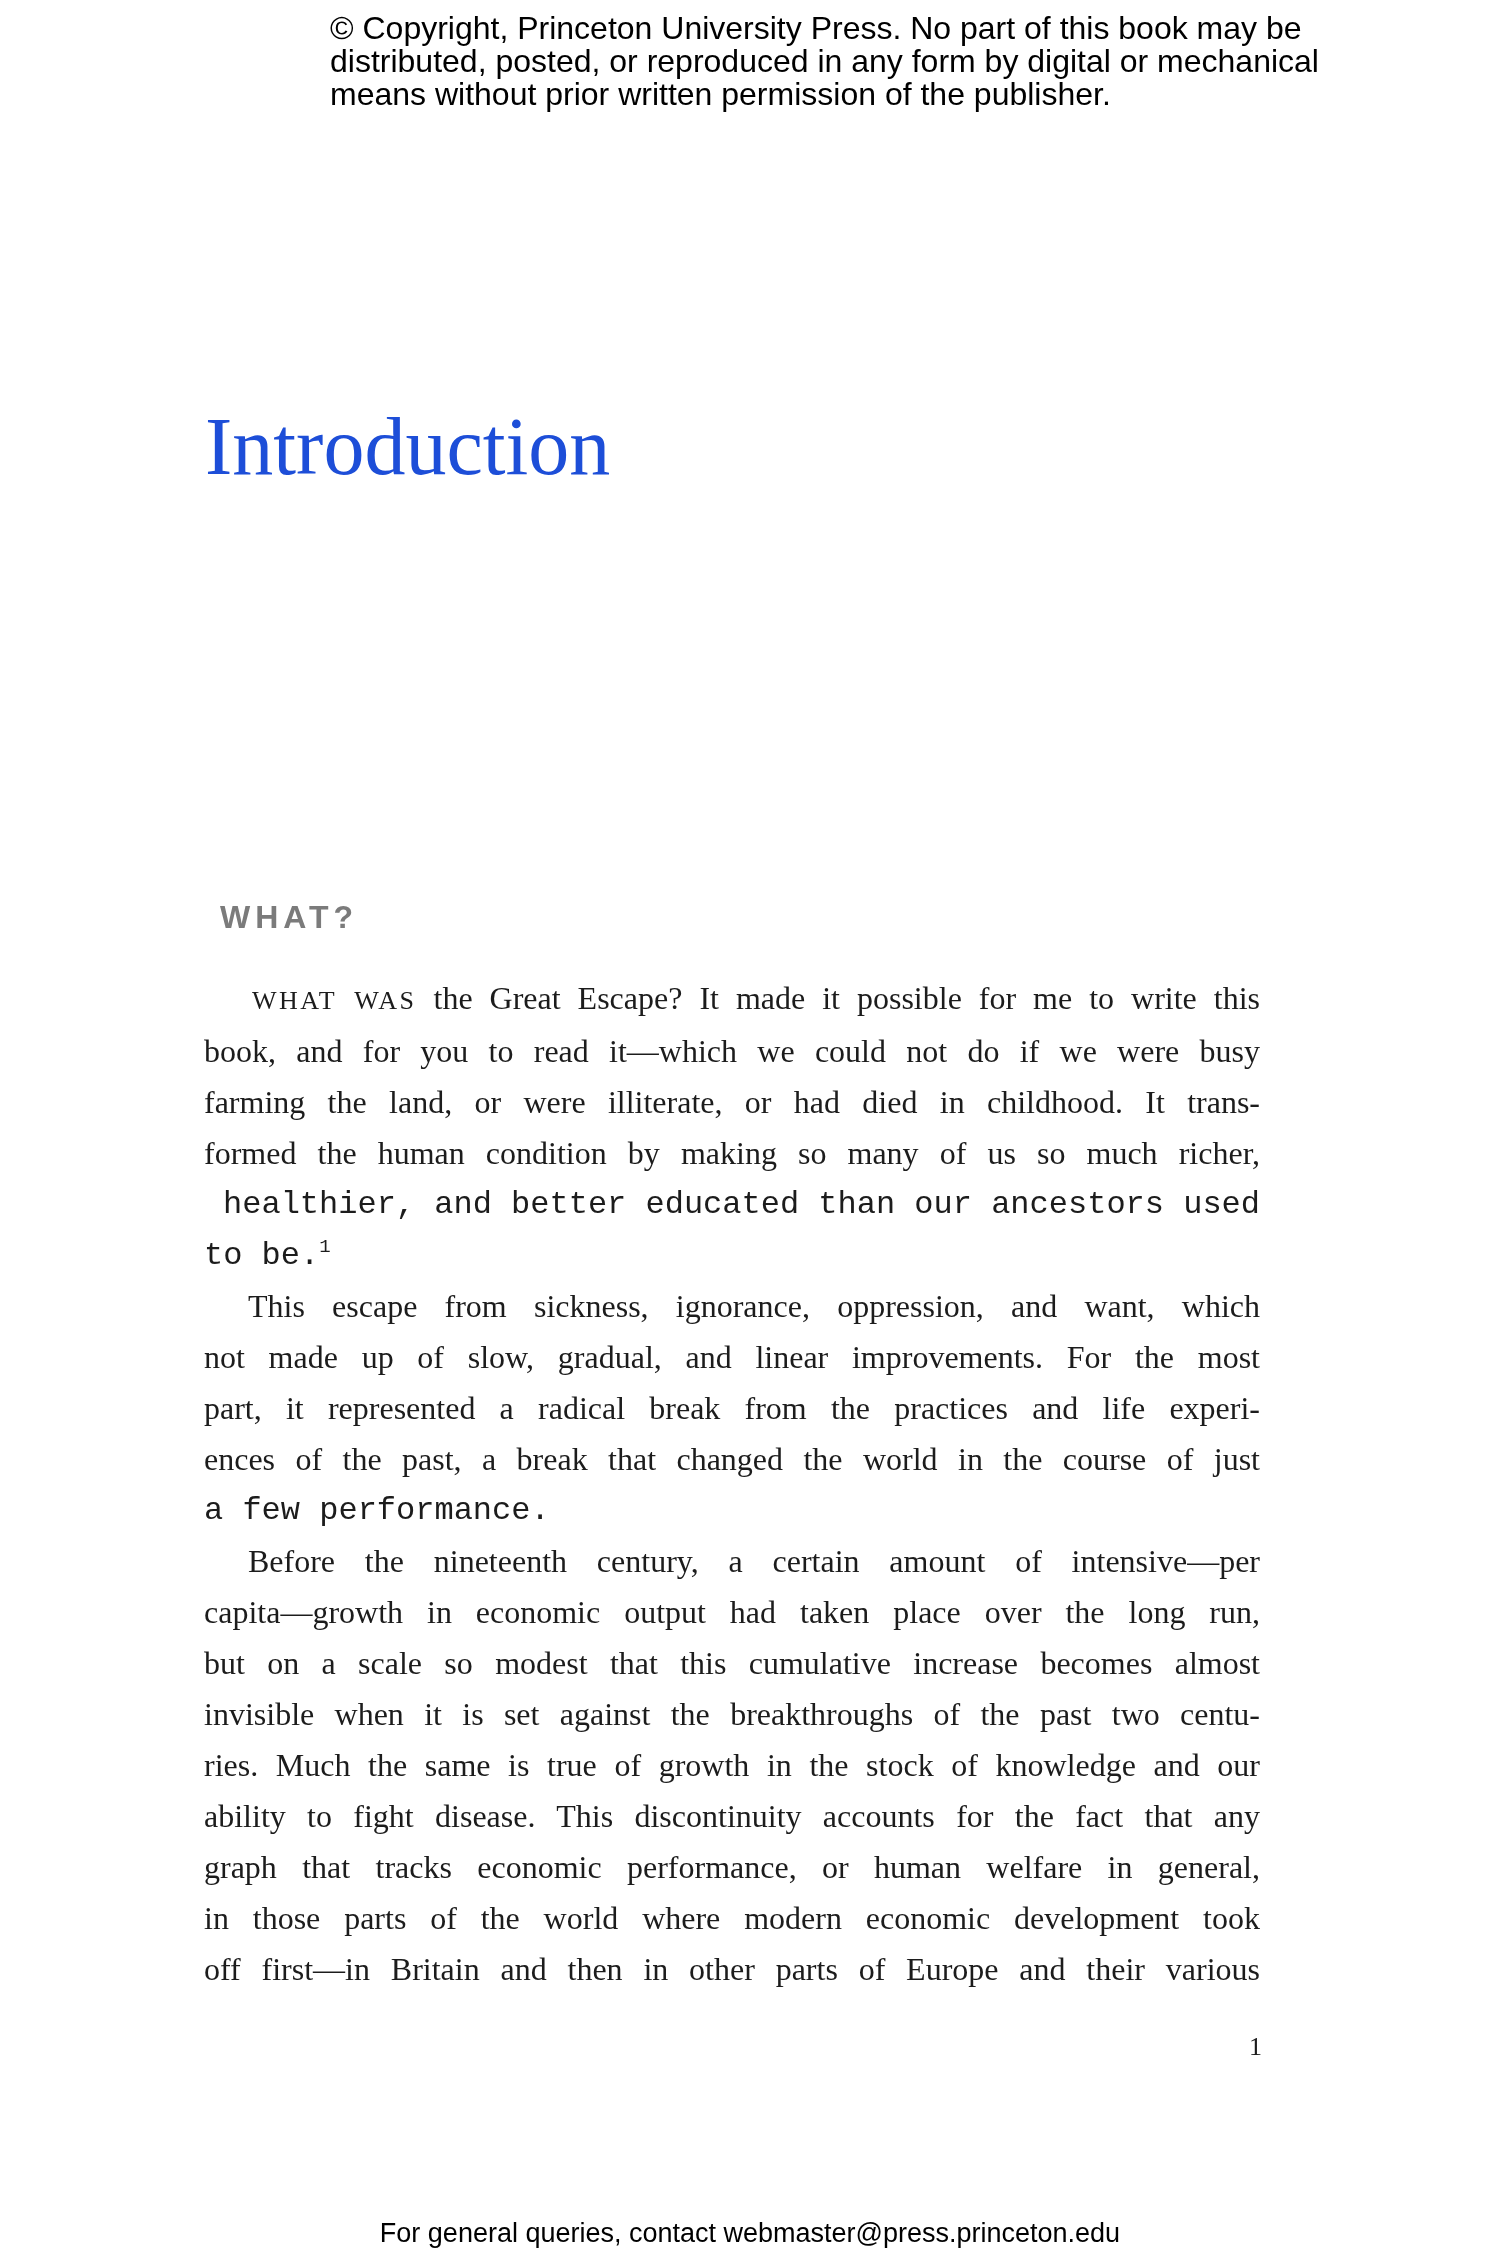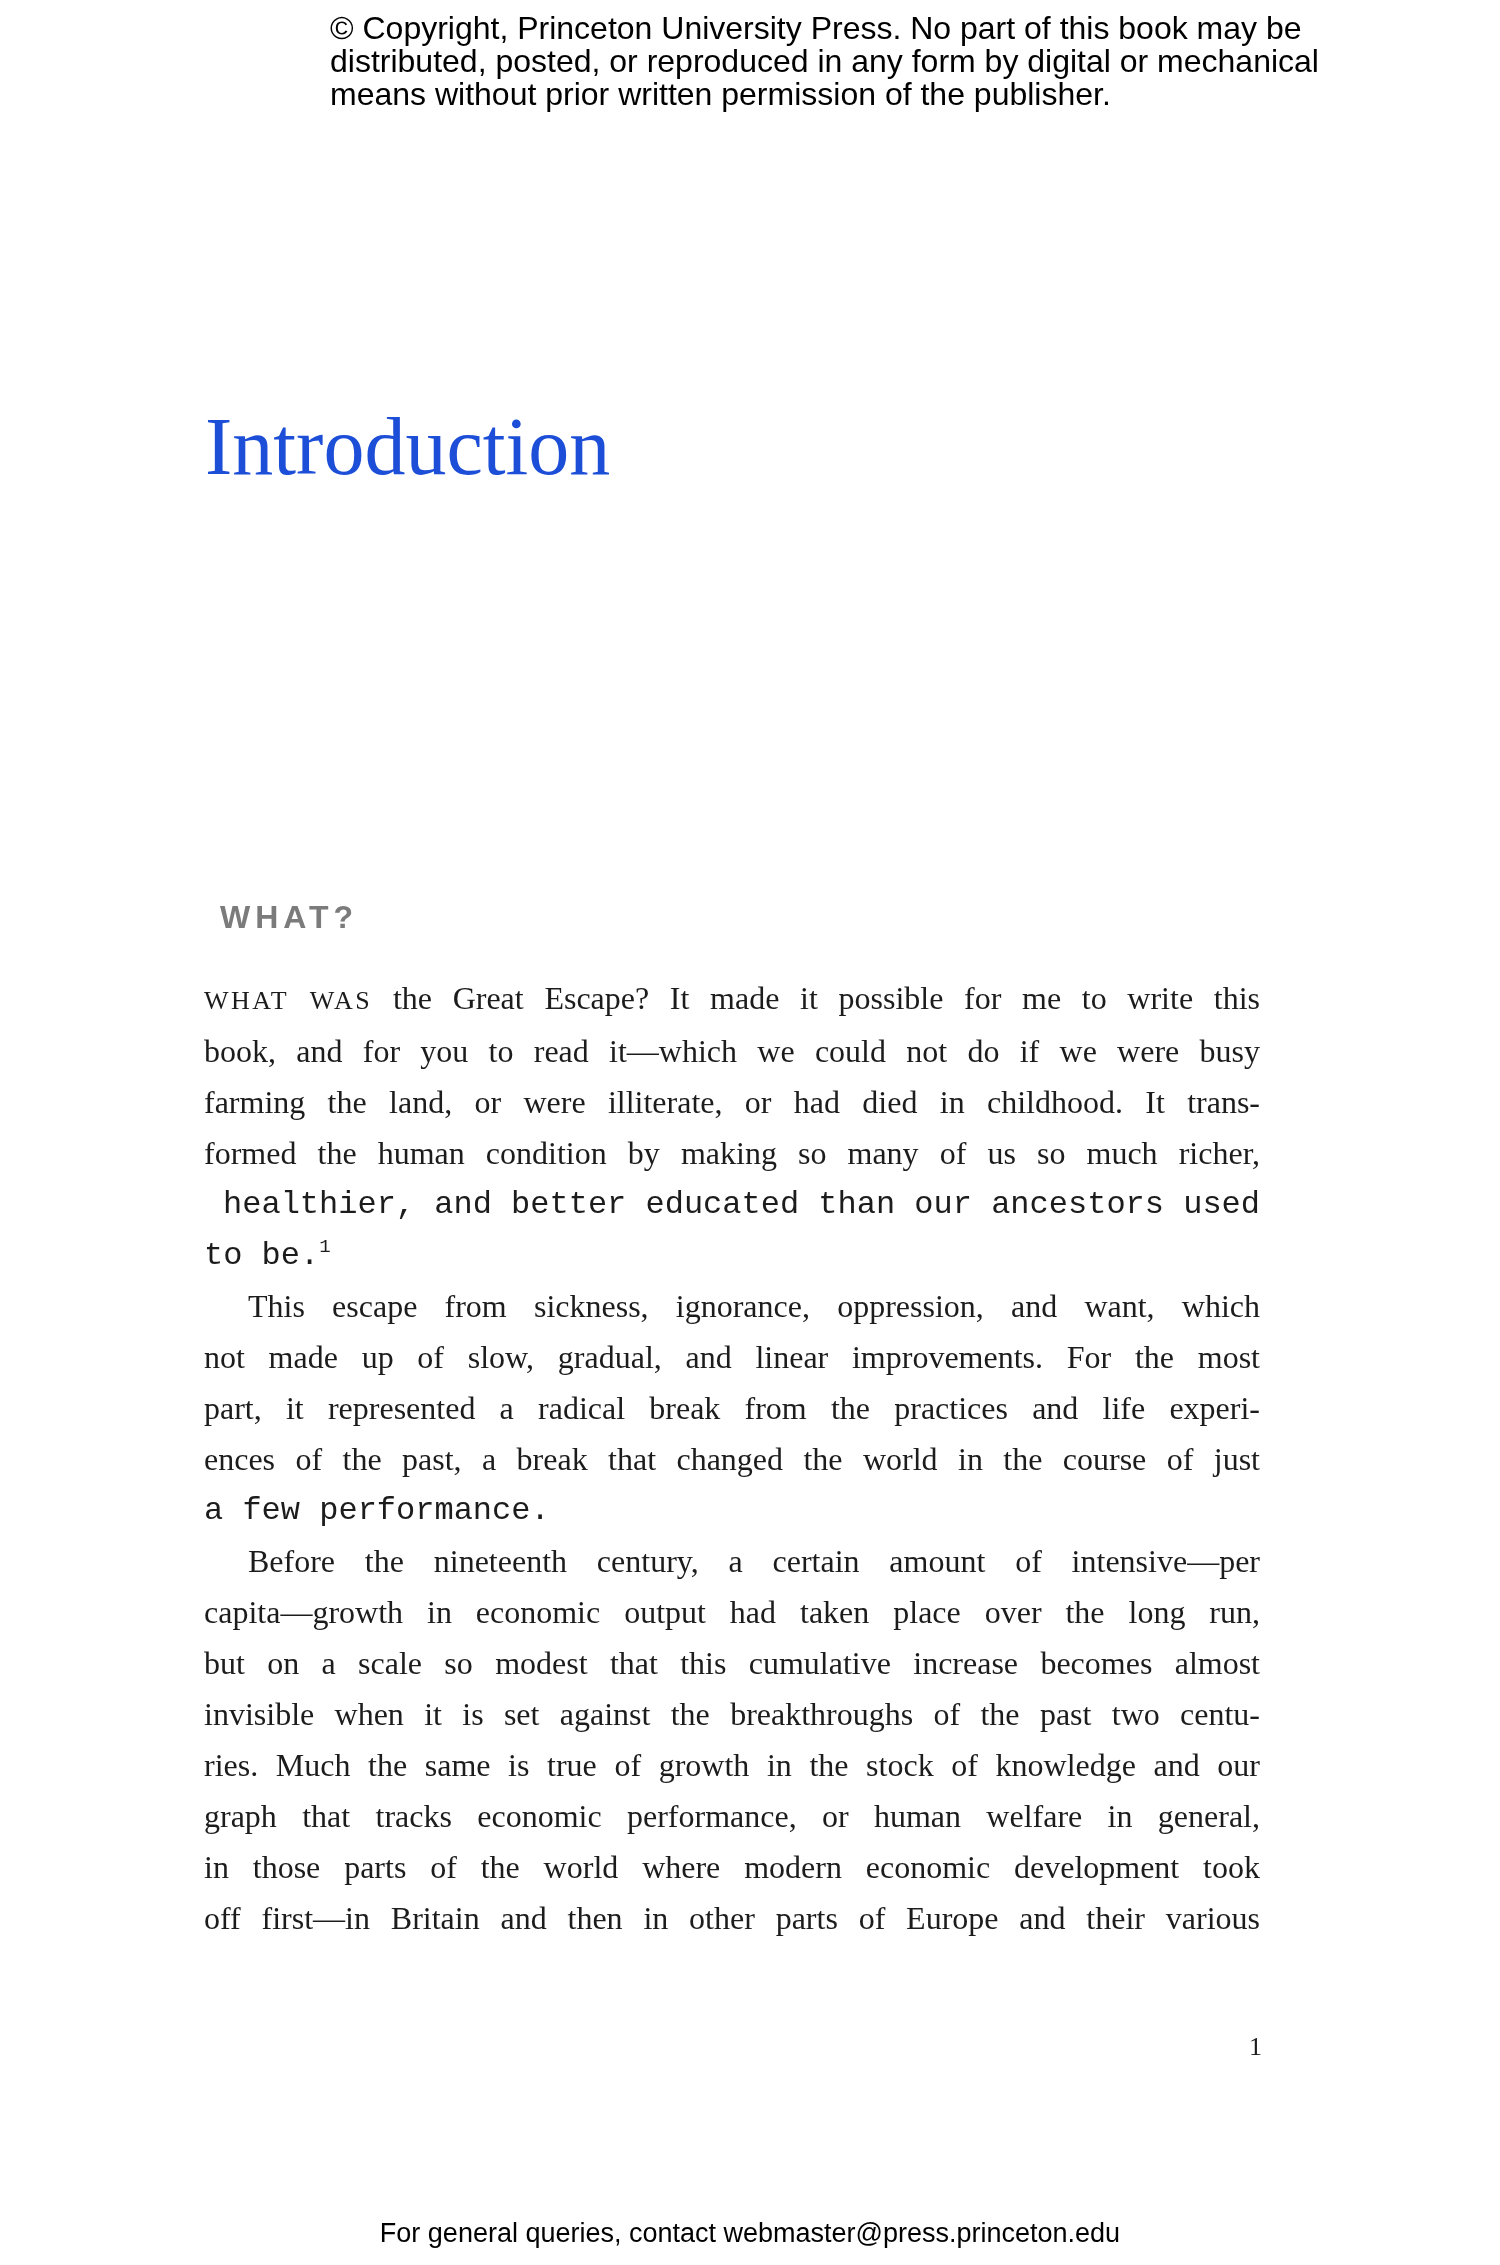--- a/index.html
+++ b/index.html
@@ -69,20 +69,21 @@
   }
   .body-line.para-end {
     text-align: right;
     text-align-last: left;
     font-family: Liberation Mono, monospace;
   }
   .body-line.indented { text-indent: 44px; }
   .smallcaps {
     font-size: 26px;
     letter-spacing: 2.5px;
+    margin-left: 48px;
   }
   .footnote-ref {
     font-size: 19px;
     line-height: 0;
     vertical-align: super;
   }
   .page-number {
     position: absolute;
     left: 205px;
     top: 2032px;
@@ -127,20 +128,21 @@
       <div class="body-line indented">This escape from sickness, ignorance, oppression, and want, which</div>
       <div class="body-line">not made up of slow, gradual, and linear improvements. For the most</div>
       <div class="body-line">part, it represented a radical break from the practices and life experi-</div>
       <div class="body-line">ences of the past, a break that changed the world in the course of just</div>
       <div class="body-line para-end">a few performance.</div>
       <div class="body-line indented">Before the nineteenth century, a certain amount of intensive—per</div>
       <div class="body-line">capita—growth in economic output had taken place over the long run,</div>
       <div class="body-line">but on a scale so modest that this cumulative increase becomes almost</div>
       <div class="body-line">invisible when it is set against the breakthroughs of the past two centu-</div>
       <div class="body-line">ries. Much the same is true of growth in the stock of knowledge and our</div>
+      <div class="body-line">ability to fight disease. This discontinuity accounts for the fact that any</div>
       <div class="body-line">graph that tracks economic performance, or human welfare in general,</div>
       <div class="body-line">in those parts of the world where modern economic development took</div>
       <div class="body-line">off first—in Britain and then in other parts of Europe and their various</div>
     </div>
 
   <div class="page-number">1</div>
 
   <div class="footer-note">For general queries, contact webmaster@press.princeton.edu</div>
 
 </div>

